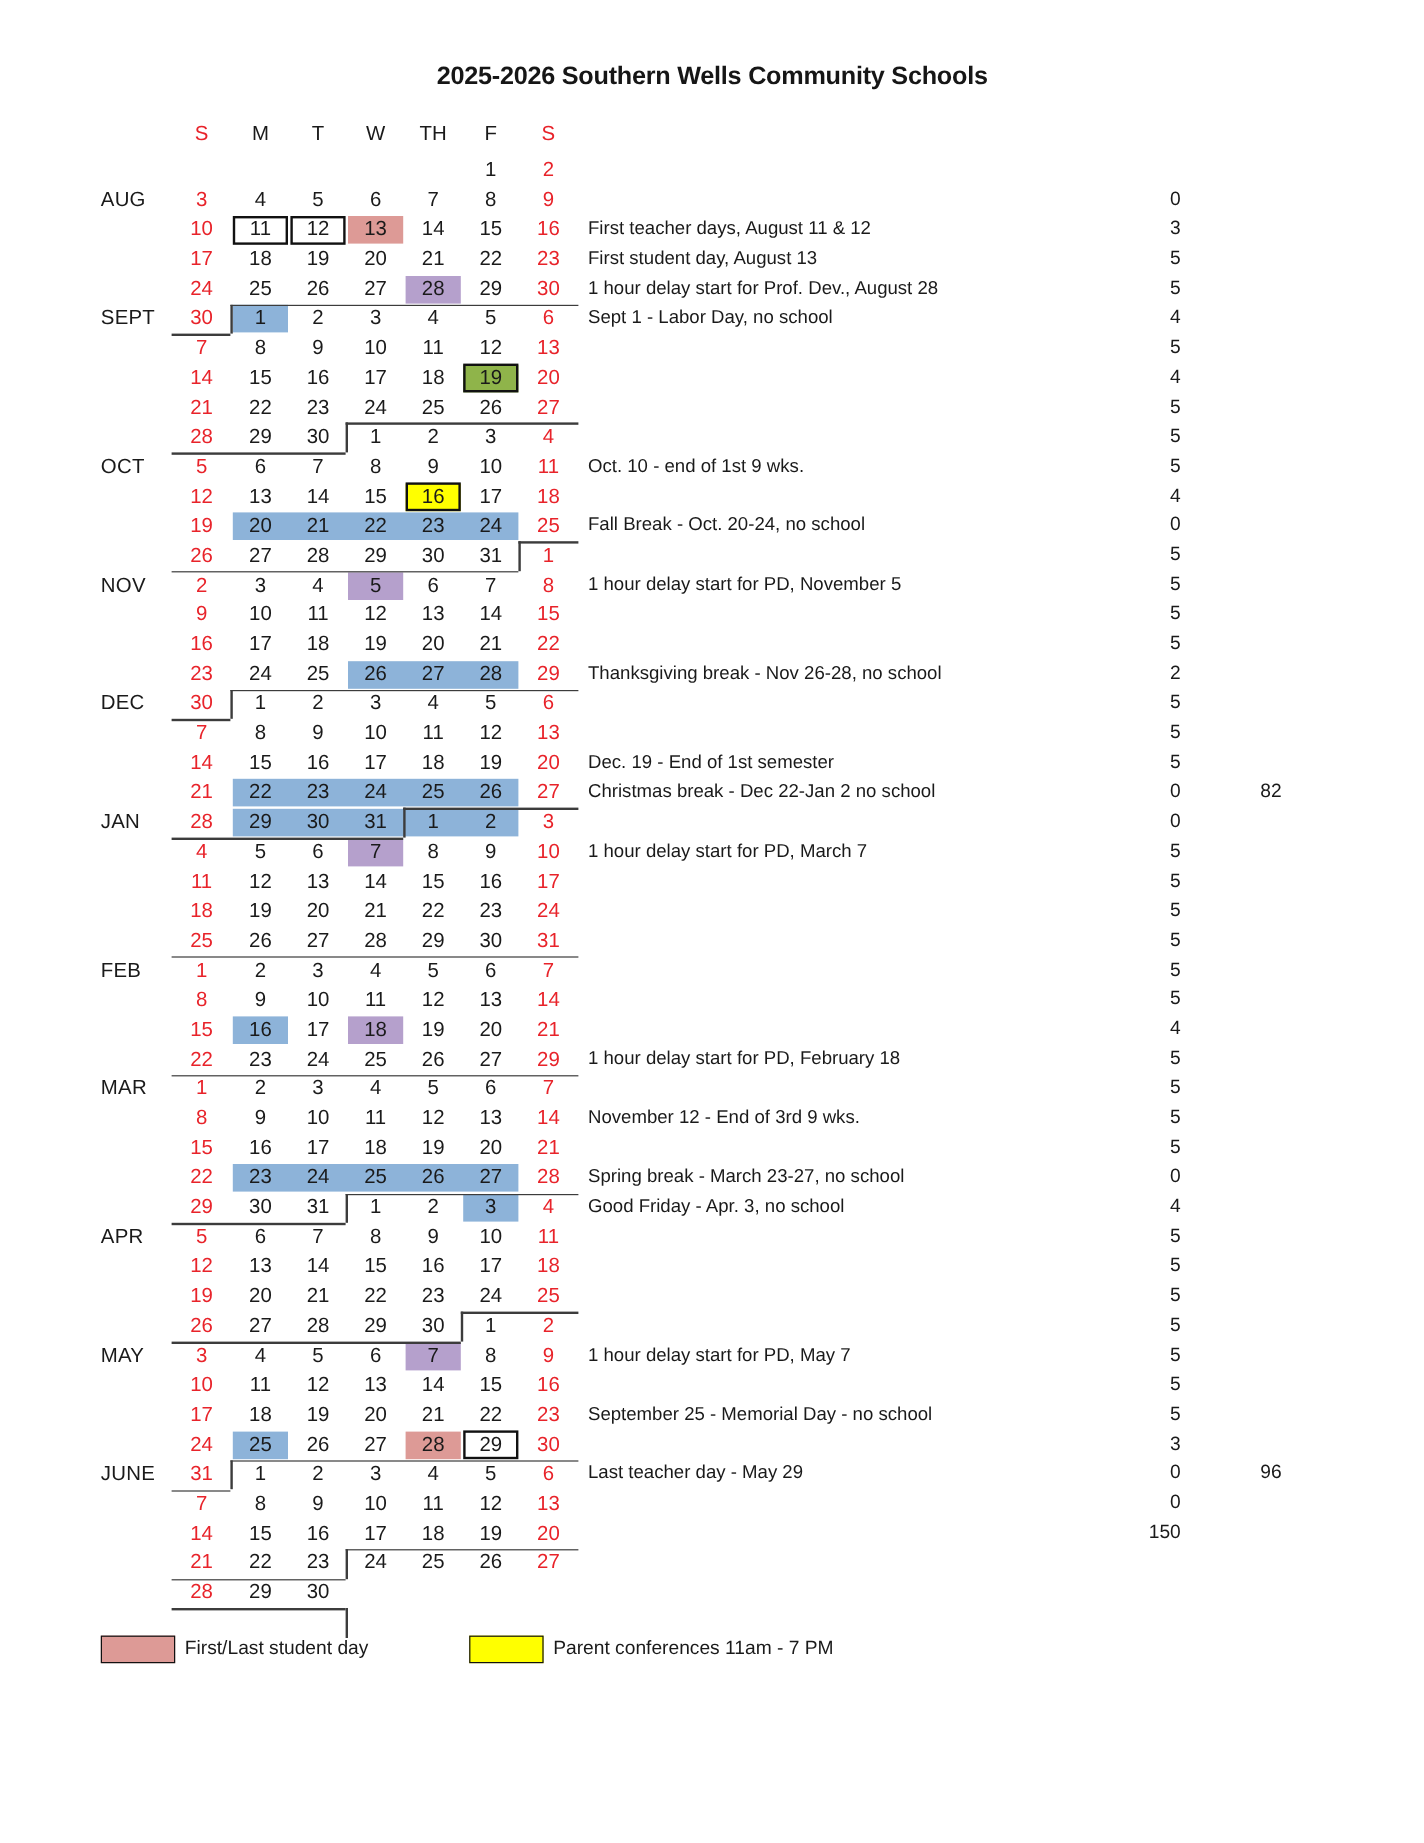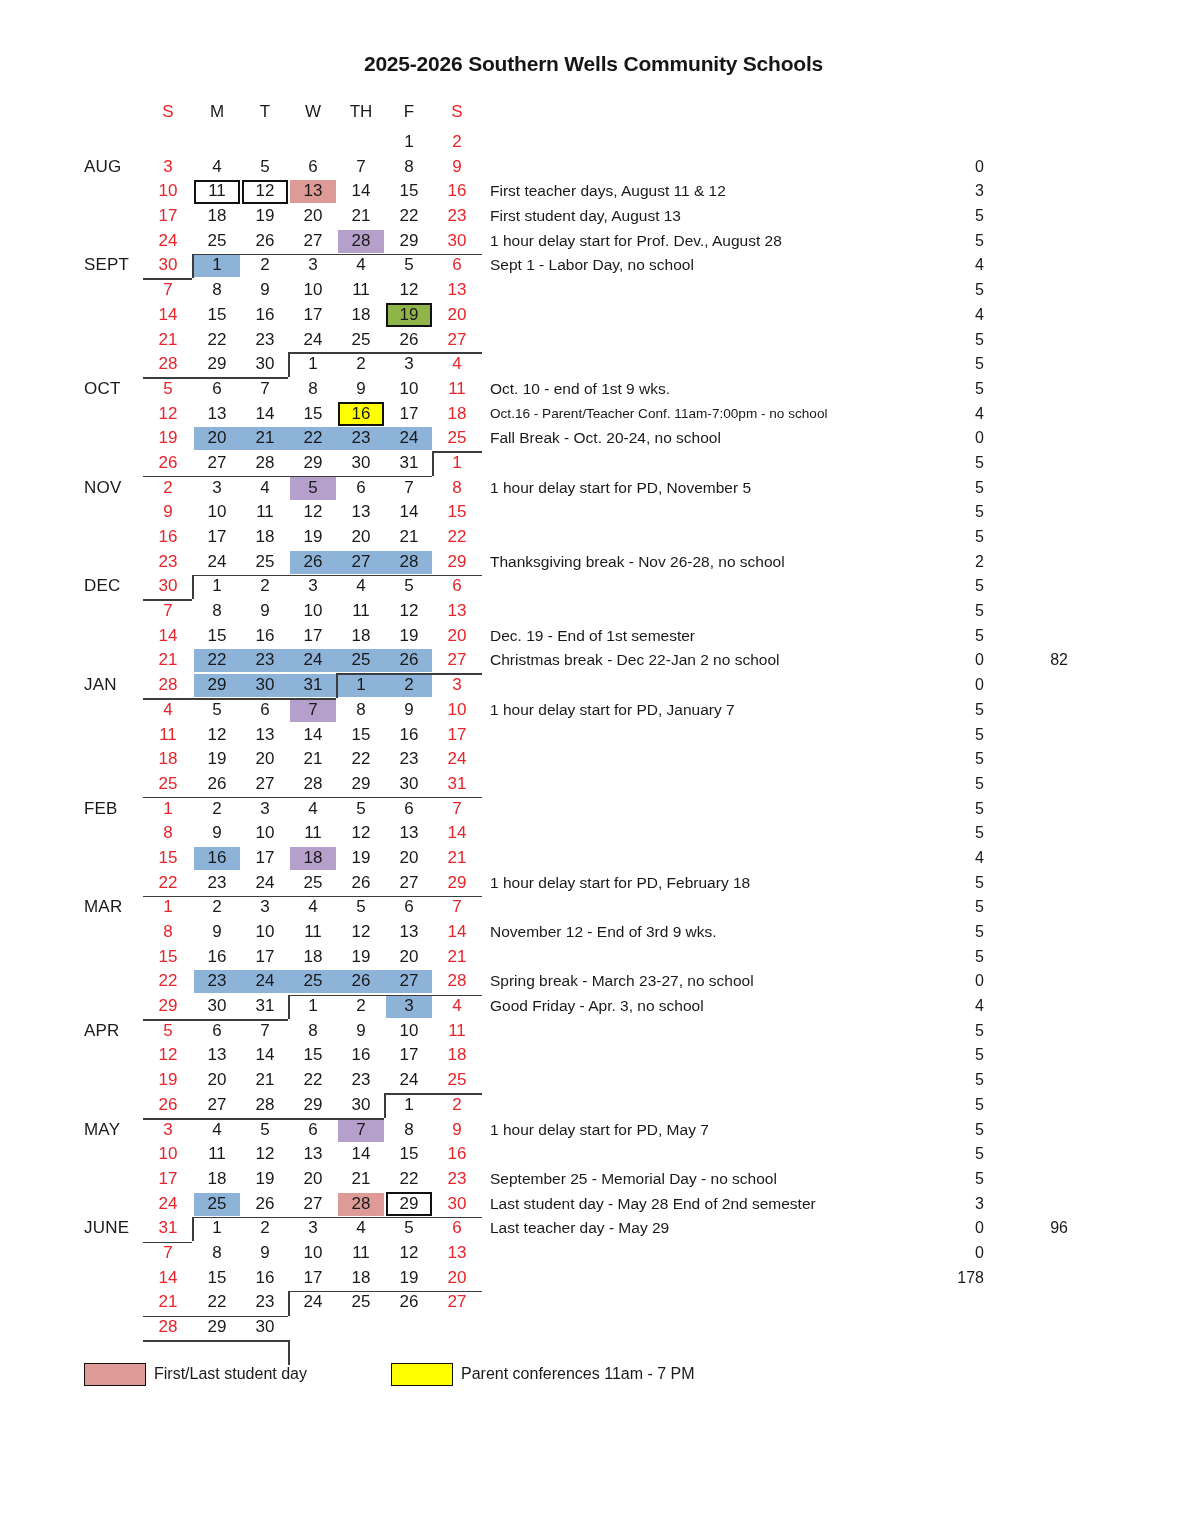--- a/index.html
+++ b/index.html
@@ -301,21 +301,20 @@
       <div class="week-row">
         <div class="hl" style="left: 338px; width: 46px; background: rgb(255, 255, 0);"></div>
         <div class="boxed" style="left: 338px; width: 46px;"></div>
         <div class="cell wk" style="left: 145px;">12</div>
         <div class="cell" style="left: 194px;">13</div>
         <div class="cell" style="left: 242px;">14</div>
         <div class="cell" style="left: 290px;">15</div>
         <div class="cell" style="left: 338px;">16</div>
         <div class="cell" style="left: 386px;">17</div>
         <div class="cell wk" style="left: 434px;">18</div>
-        <div class="note small">Oct.16 - Parent/Teacher Conf. 11am-7:00pm - no school</div>
         <div class="count">4</div>
       </div>
       <div class="week-row">
         <div class="hl" style="left: 194px; width: 238px; background: rgb(141, 179, 217);"></div>
         <div class="cell wk" style="left: 145px;">19</div>
         <div class="cell" style="left: 194px;">20</div>
         <div class="cell" style="left: 242px;">21</div>
         <div class="cell" style="left: 290px;">22</div>
         <div class="cell" style="left: 338px;">23</div>
         <div class="cell" style="left: 386px;">24</div>
@@ -437,21 +436,21 @@
       </div>
       <div class="week-row">
         <div class="hl" style="left: 290px; width: 46px; background: rgb(181, 160, 204);"></div>
         <div class="cell wk" style="left: 145px;">4</div>
         <div class="cell" style="left: 194px;">5</div>
         <div class="cell" style="left: 242px;">6</div>
         <div class="cell" style="left: 290px;">7</div>
         <div class="cell" style="left: 338px;">8</div>
         <div class="cell" style="left: 386px;">9</div>
         <div class="cell wk" style="left: 434px;">10</div>
-        <div class="note">1 hour delay start for PD, January 7</div>
+        <div class="note">1 hour delay start for PD, March 7</div>
         <div class="count">5</div>
       </div>
       <div class="week-row">
         <div class="cell wk" style="left: 145px;">11</div>
         <div class="cell" style="left: 194px;">12</div>
         <div class="cell" style="left: 242px;">13</div>
         <div class="cell" style="left: 290px;">14</div>
         <div class="cell" style="left: 338px;">15</div>
         <div class="cell" style="left: 386px;">16</div>
         <div class="cell wk" style="left: 434px;">17</div>
@@ -656,21 +655,20 @@
         <div class="hl" style="left: 194px; width: 46px; background: rgb(141, 179, 217);"></div>
         <div class="hl" style="left: 338px; width: 46px; background: rgb(221, 154, 150);"></div>
         <div class="boxed" style="left: 386px; width: 46px;"></div>
         <div class="cell wk" style="left: 145px;">24</div>
         <div class="cell" style="left: 194px;">25</div>
         <div class="cell" style="left: 242px;">26</div>
         <div class="cell" style="left: 290px;">27</div>
         <div class="cell" style="left: 338px;">28</div>
         <div class="cell" style="left: 386px;">29</div>
         <div class="cell wk" style="left: 434px;">30</div>
-        <div class="note">Last student day - May 28 End of 2nd semester</div>
         <div class="count">3</div>
       </div>
       <div class="week-row">
         <div class="mlabel">JUNE</div>
         <div class="cell wk" style="left: 145px;">31</div>
         <div class="cell" style="left: 194px;">1</div>
         <div class="cell" style="left: 242px;">2</div>
         <div class="cell" style="left: 290px;">3</div>
         <div class="cell" style="left: 338px;">4</div>
         <div class="cell" style="left: 386px;">5</div>
@@ -690,21 +688,21 @@
         <div class="count">0</div>
       </div>
       <div class="week-row">
         <div class="cell wk" style="left: 145px;">14</div>
         <div class="cell" style="left: 194px;">15</div>
         <div class="cell" style="left: 242px;">16</div>
         <div class="cell" style="left: 290px;">17</div>
         <div class="cell" style="left: 338px;">18</div>
         <div class="cell" style="left: 386px;">19</div>
         <div class="cell wk" style="left: 434px;">20</div>
-        <div class="count grand">178</div>
+        <div class="count grand">150</div>
       </div>
       <div class="week-row">
         <div class="cell wk" style="left: 145px;">21</div>
         <div class="cell" style="left: 194px;">22</div>
         <div class="cell" style="left: 242px;">23</div>
         <div class="cell" style="left: 290px;">24</div>
         <div class="cell" style="left: 338px;">25</div>
         <div class="cell" style="left: 386px;">26</div>
         <div class="cell wk" style="left: 434px;">27</div>
       </div>

